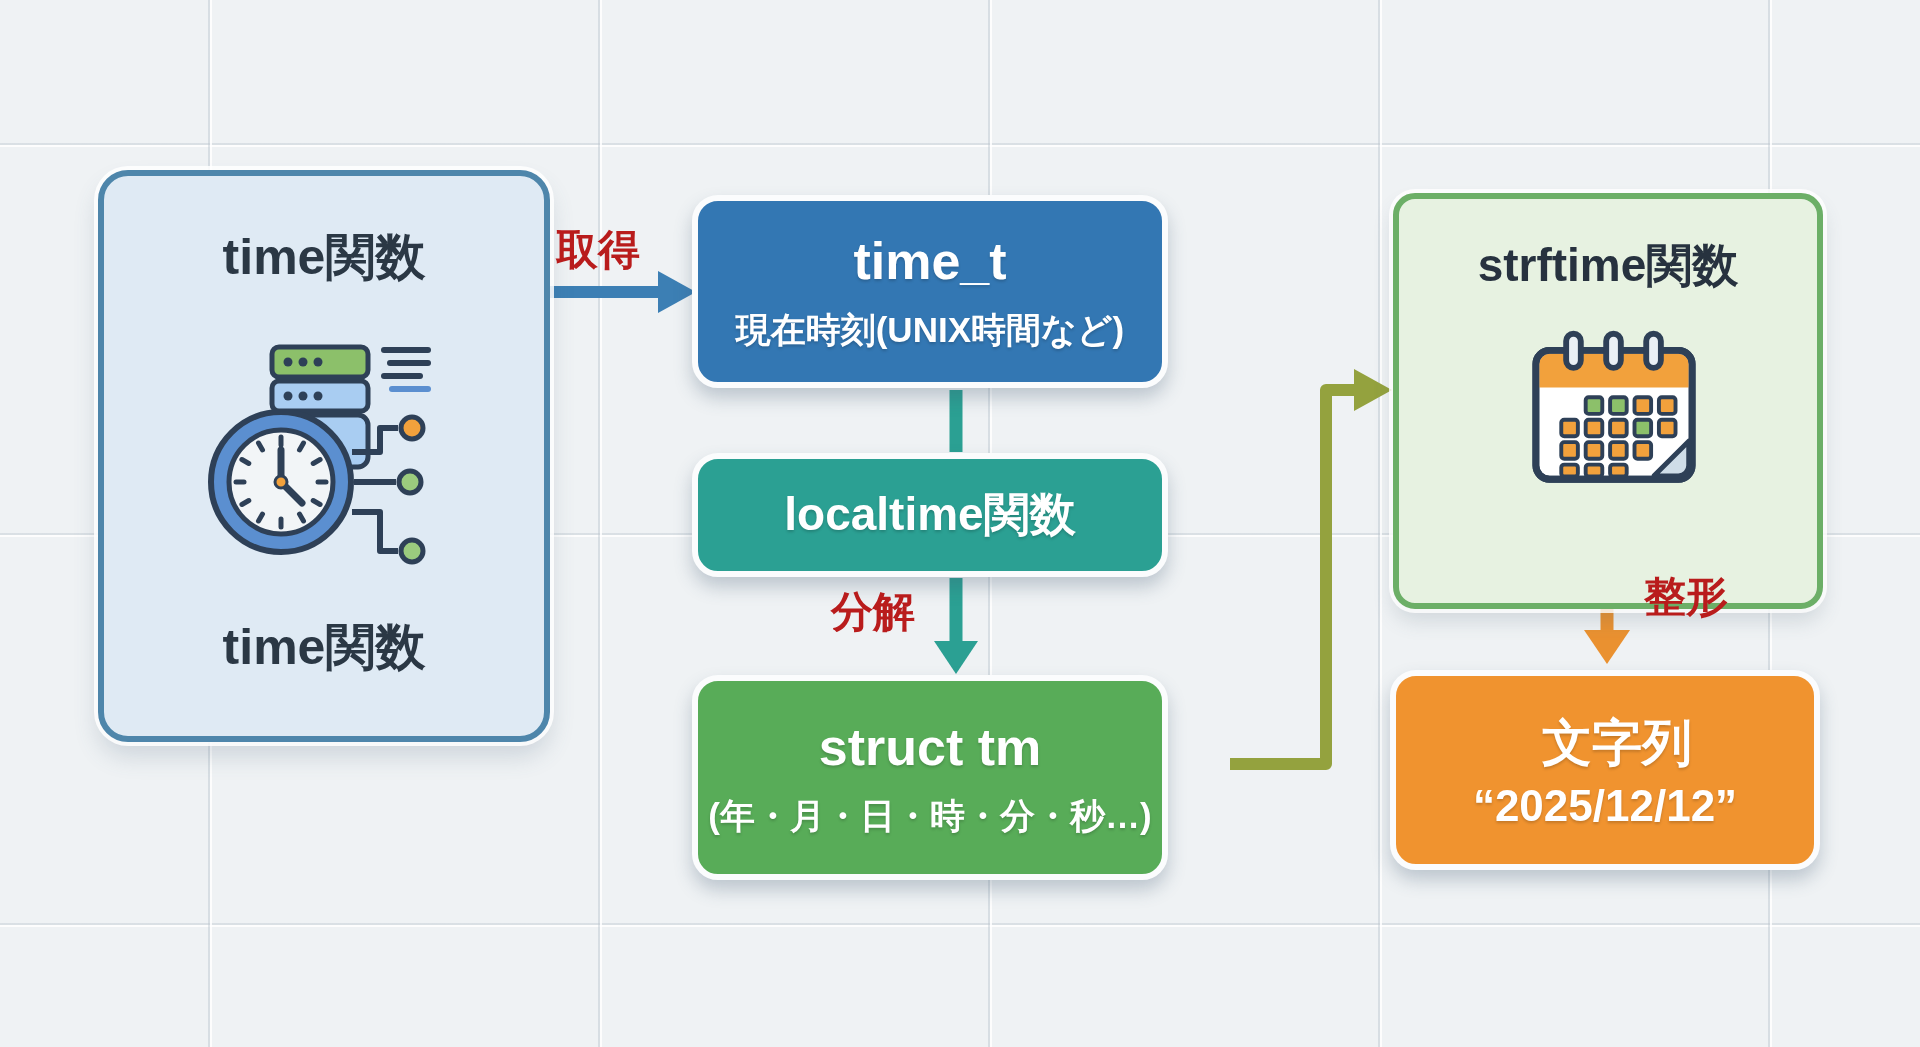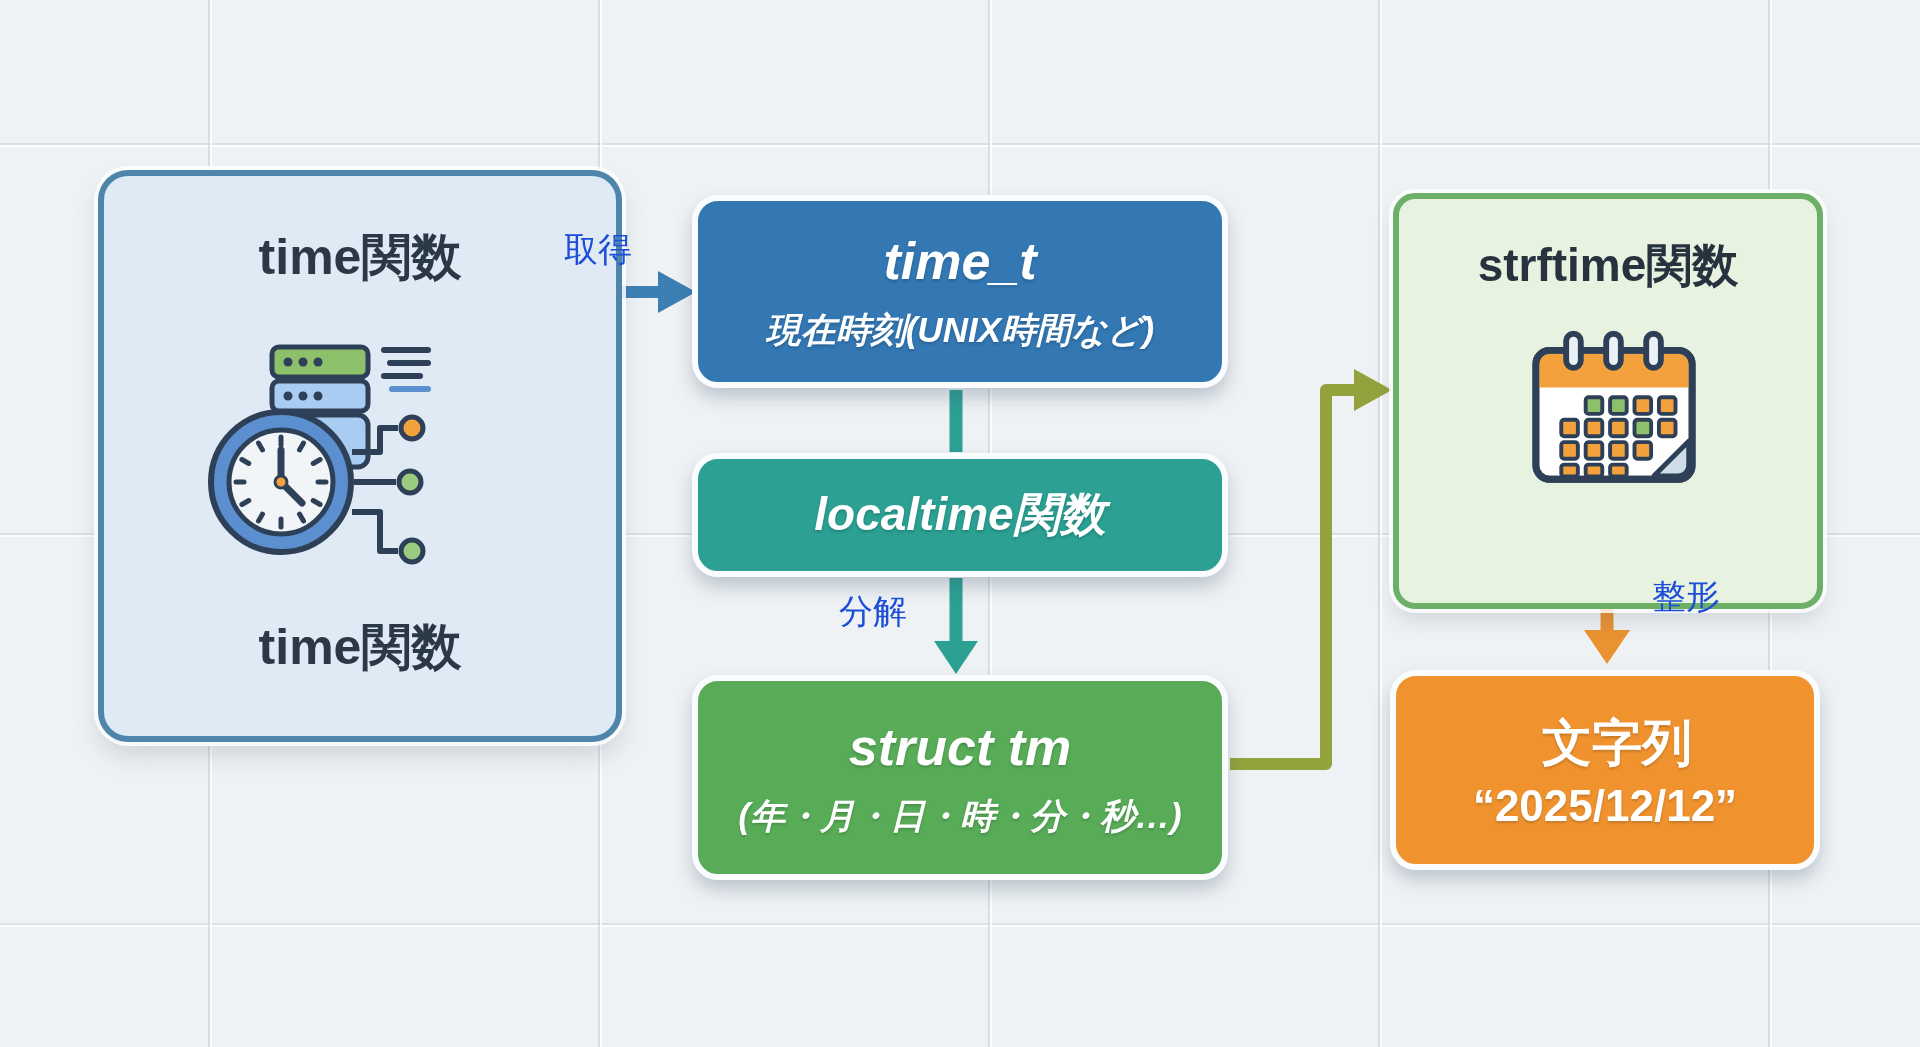--- a/index.html
+++ b/index.html
@@ -14,34 +14,34 @@
     background-position:208px 143px;
     position:relative;
   }
   .canvas{position:absolute;inset:0;}
   .edge-layer{position:absolute;left:0;top:0;pointer-events:none;}
 
   .node{position:absolute;box-sizing:border-box;display:flex;flex-direction:column;
         align-items:center;justify-content:center;text-align:center;}
 
   .node-source{
-    left:98px;top:170px;width:524px;height:572px;
+    left:98px;top:170px;width:452px;height:572px;
     background:#dfeaf4;border:6px solid #4e86ab;border-radius:30px;
     box-shadow:0 0 0 4px rgba(255,255,255,.85), 0 14px 24px rgba(70,95,120,.20);
     justify-content:flex-start;
   }
   .source-title{margin-top:48px;font-size:50px;font-weight:700;color:#2b3845;}
   .source-icon{position:absolute;left:100px;top:168px;width:232px;height:222px;}
   .source-caption{position:absolute;left:0;right:0;top:438px;font-size:50px;font-weight:700;color:#2b3845;}
 
   .mid-box{
-    left:692px;width:536px;
+    left:692px;width:476px;
     border:6px solid #fbfcfd;border-radius:26px;
     box-shadow:0 10px 18px rgba(60,85,110,.28);
-    color:#fff;text-shadow:0 2px 3px rgba(0,0,0,.18);font-style:italic;
+    color:#fff;text-shadow:0 2px 3px rgba(0,0,0,.18);
   }
   .node-timet{top:195px;height:193px;background:#3377b3;}
   .node-localtime{top:453px;height:124px;background:#2ba093;}
   .node-structtm{top:675px;height:205px;background:#58ac58;}
 
   .big-label{font-size:52px;font-weight:700;line-height:1.12;}
   .sub-label{font-size:35px;font-weight:700;line-height:1.15;margin-top:20px;}
 
   .node-strftime{
     left:1393px;top:193px;width:430px;height:416px;
@@ -55,21 +55,21 @@
   .node-result{
     top:670px;left:1390px;width:430px;height:200px;background:#f0932f;
     border:6px solid #fbfcfd;border-radius:26px;
     box-shadow:0 10px 18px rgba(60,85,110,.28);
     color:#fff;text-shadow:0 2px 3px rgba(0,0,0,.18);
   }
   .result-title{font-size:50px;font-weight:700;margin-left:24px;}
   .result-sub{font-size:44px;font-weight:700;margin-top:4px;}
 
   .edge-label{
-    position:absolute;font-size:34px;font-weight:400;color:#1d4ed8;
+    position:absolute;font-size:42px;font-weight:700;color:#b91c1c;
     transform:translate(-50%,-50%);white-space:nowrap;
   }
   .lbl-acquire{left:598px;top:250px;}
   .lbl-decompose{left:873px;top:612px;}
   .lbl-format{left:1686px;top:597px;}
 </style>
 </head>
 <body>
 
 <div class="canvas">

